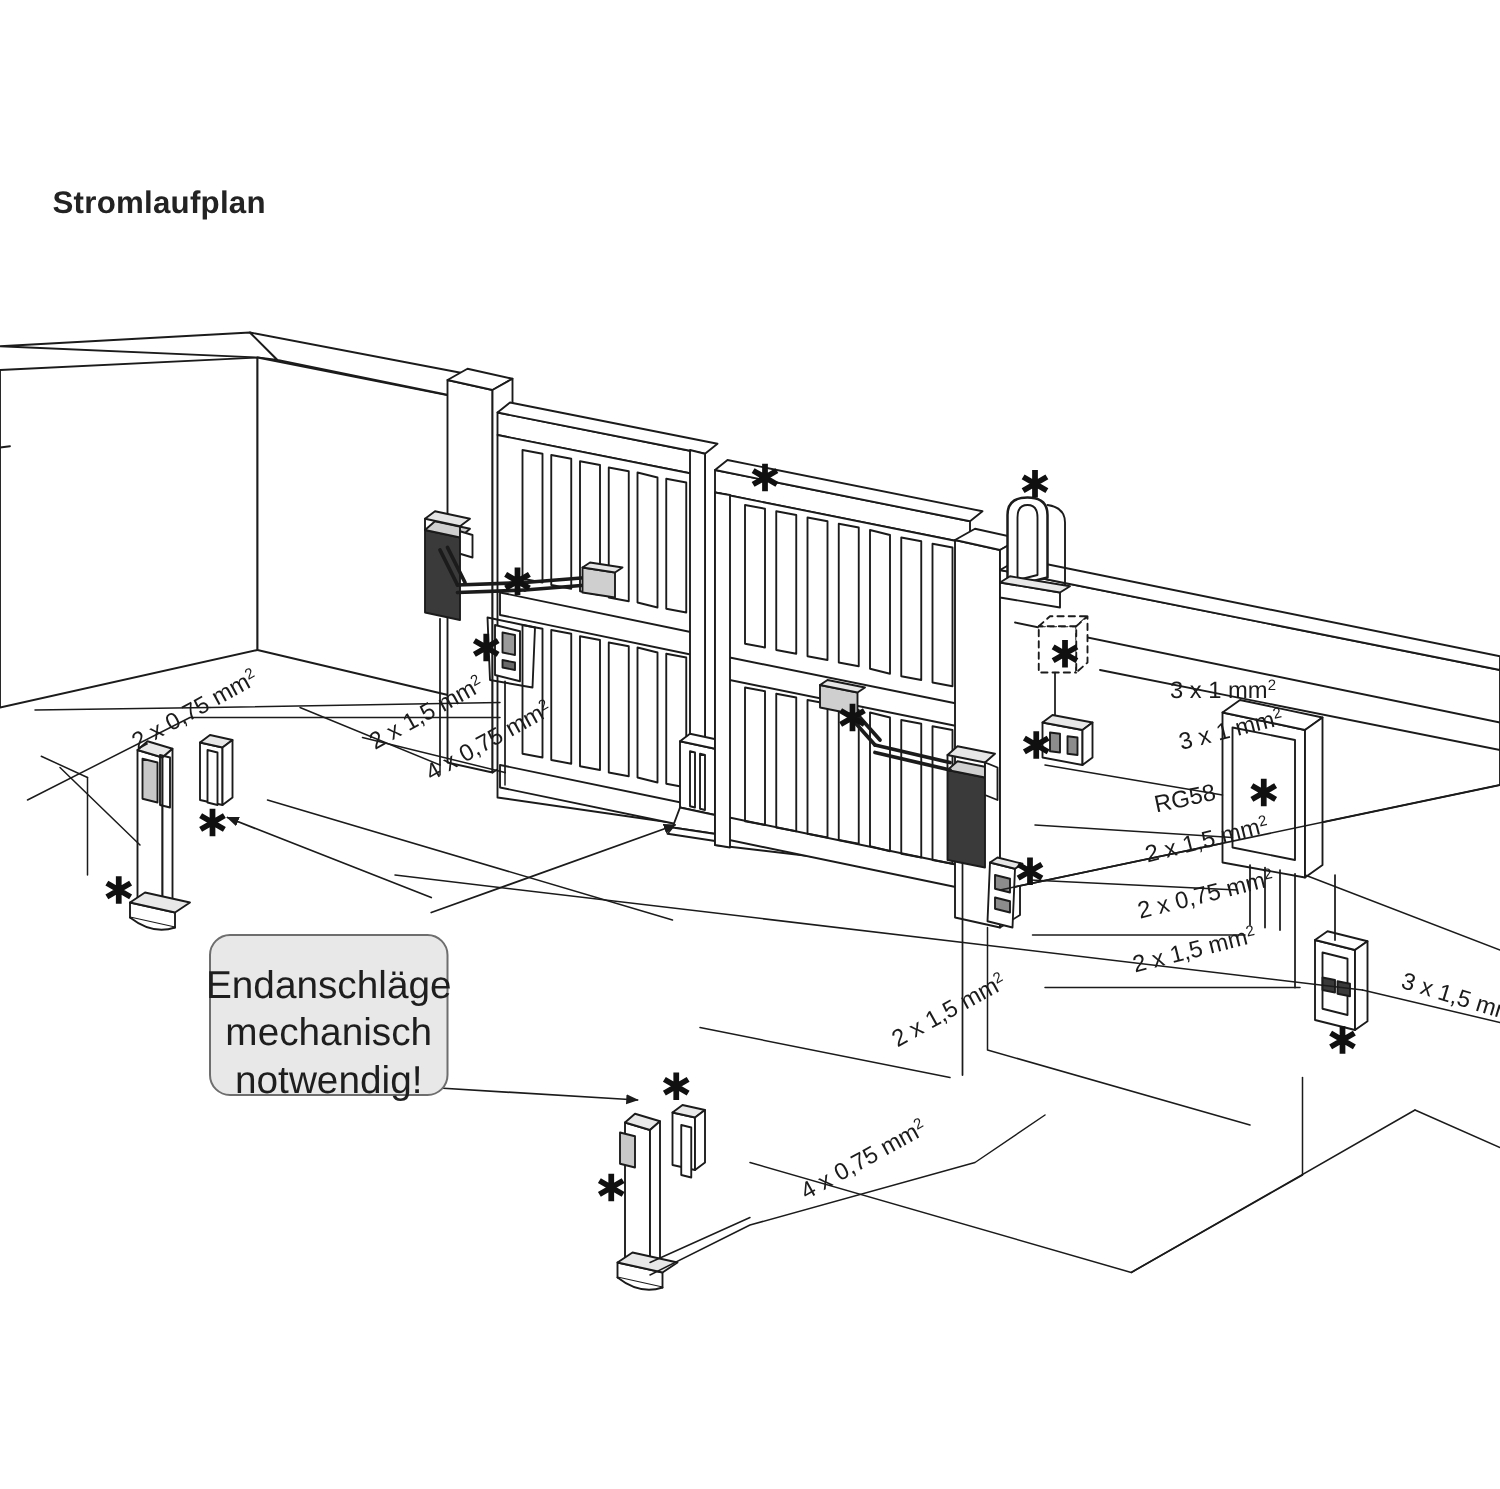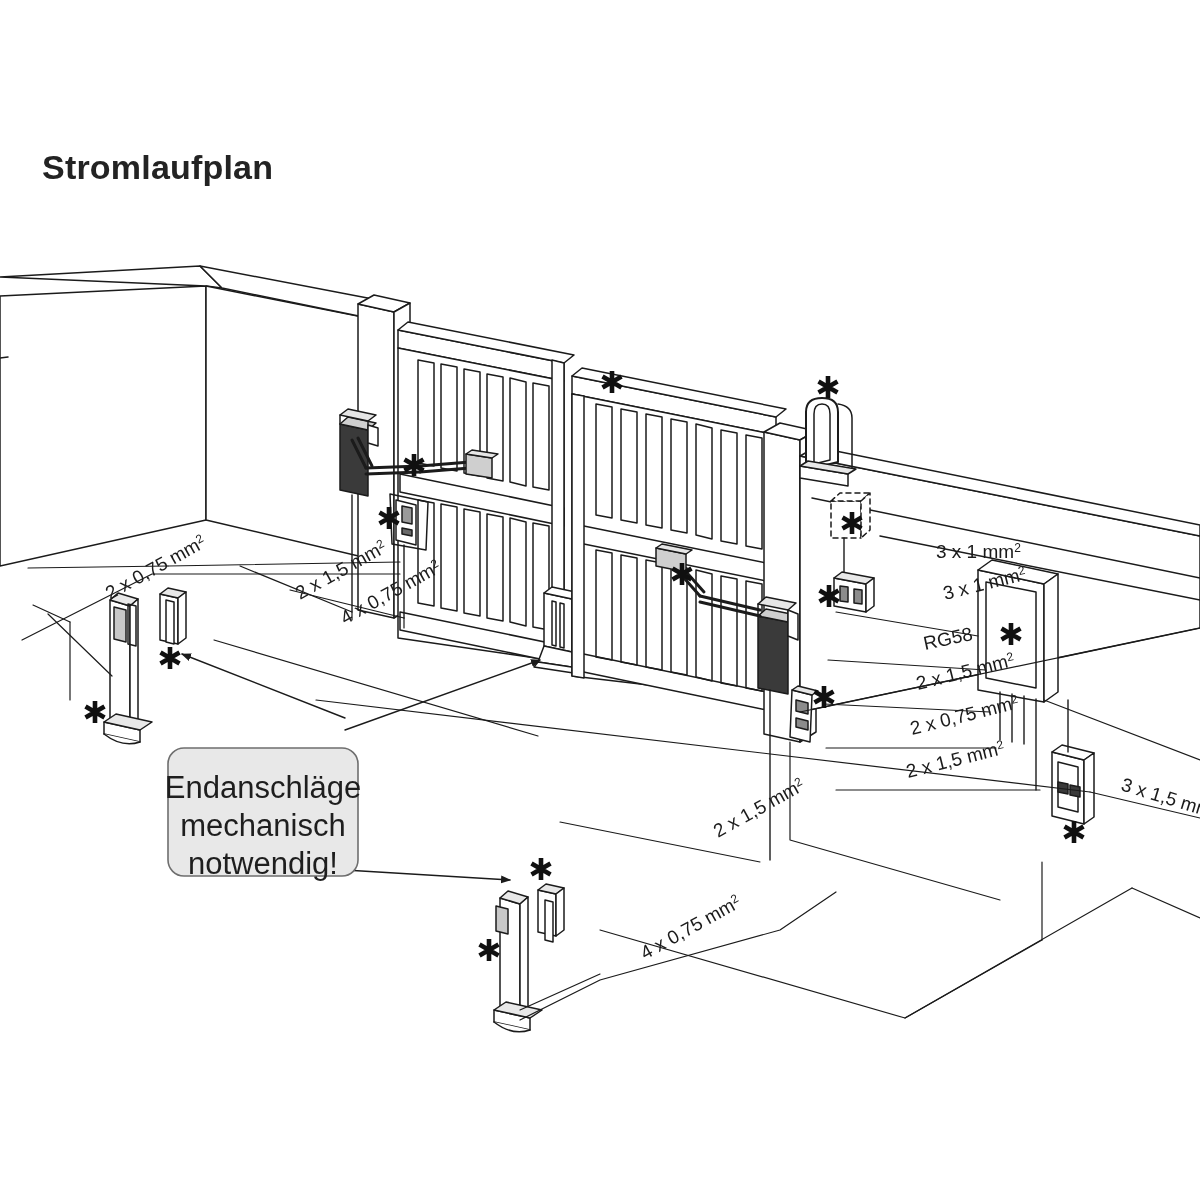--- a/index.html
+++ b/index.html
@@ -4,21 +4,21 @@
 <title>Stromlaufplan</title>
 <style>
   html,body{margin:0;padding:0;background:#ffffff;}
   body{
     width:1200px;height:1191px;position:relative;overflow:hidden;
     font-family:"Liberation Sans","DejaVu Sans",sans-serif;
     color:#1c1c1c;
   }
   #page-title{
     position:absolute;left:42px;top:148px;
-    font-size:34px;font-weight:bold;letter-spacing:.2px;
+    font-size:25px;font-weight:bold;letter-spacing:.2px;
     color:#232323;white-space:nowrap;
   }
   #diagram{position:absolute;left:0;top:0;width:1200px;height:1191px;}
   .callout-text{
     font-family:"Liberation Sans","DejaVu Sans",sans-serif;
     font-size:31px;fill:#1e1e1e;
   }
   .cable-label{
     font-family:"Liberation Sans","DejaVu Sans",sans-serif;
     font-size:19px;fill:#1b1b1b;

